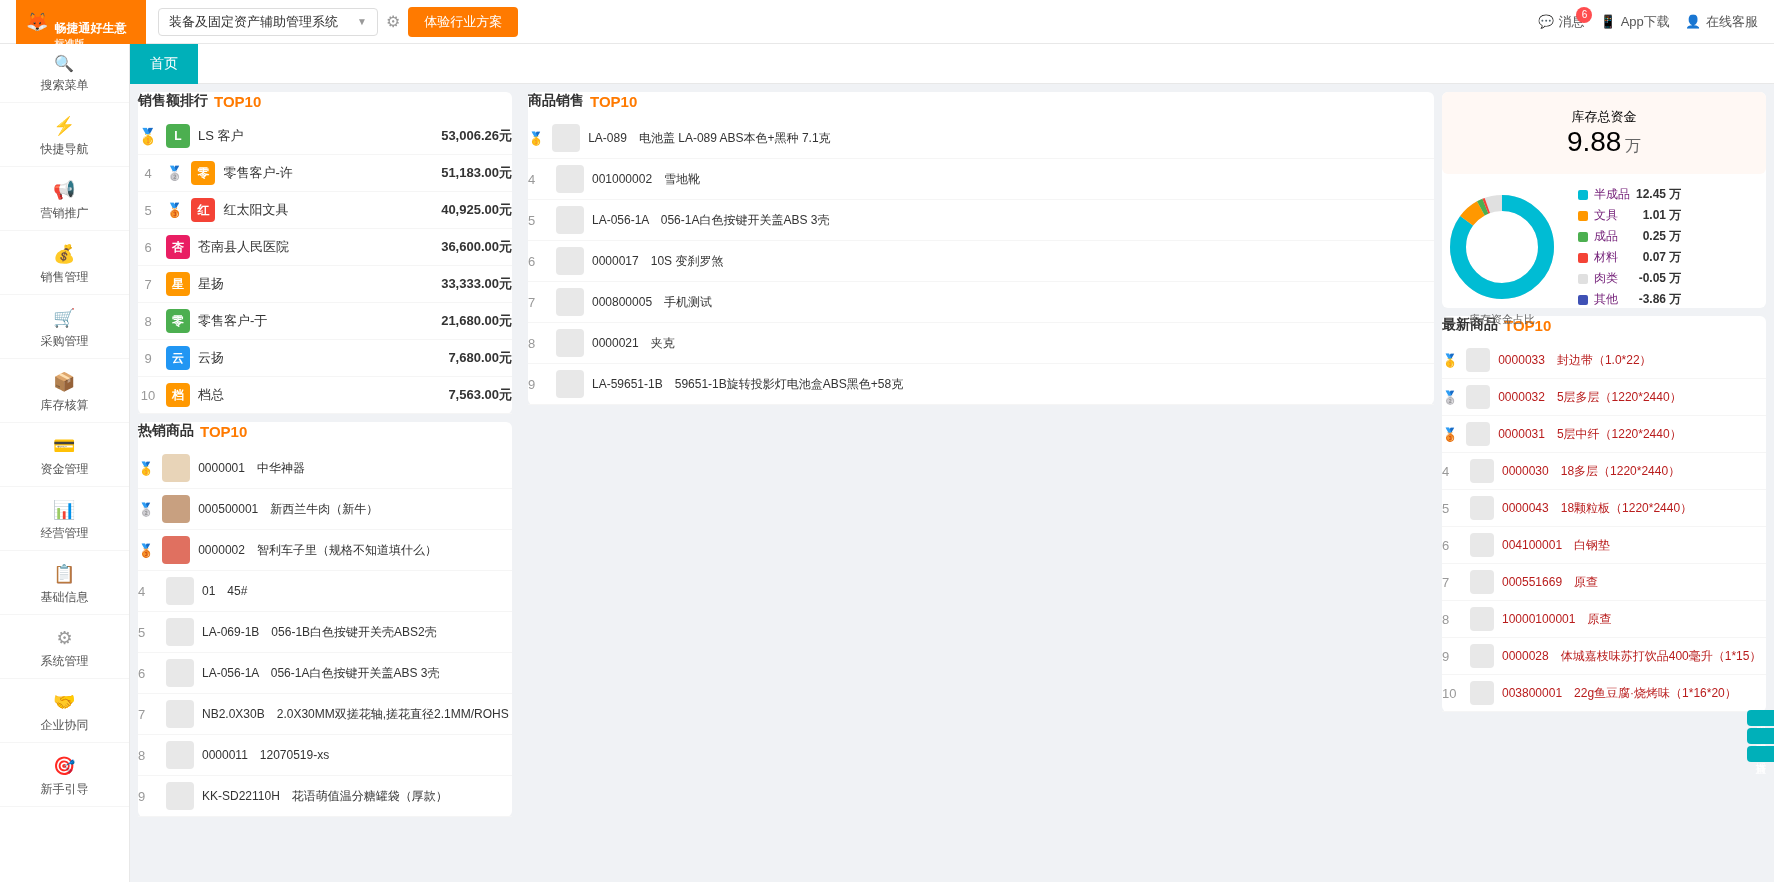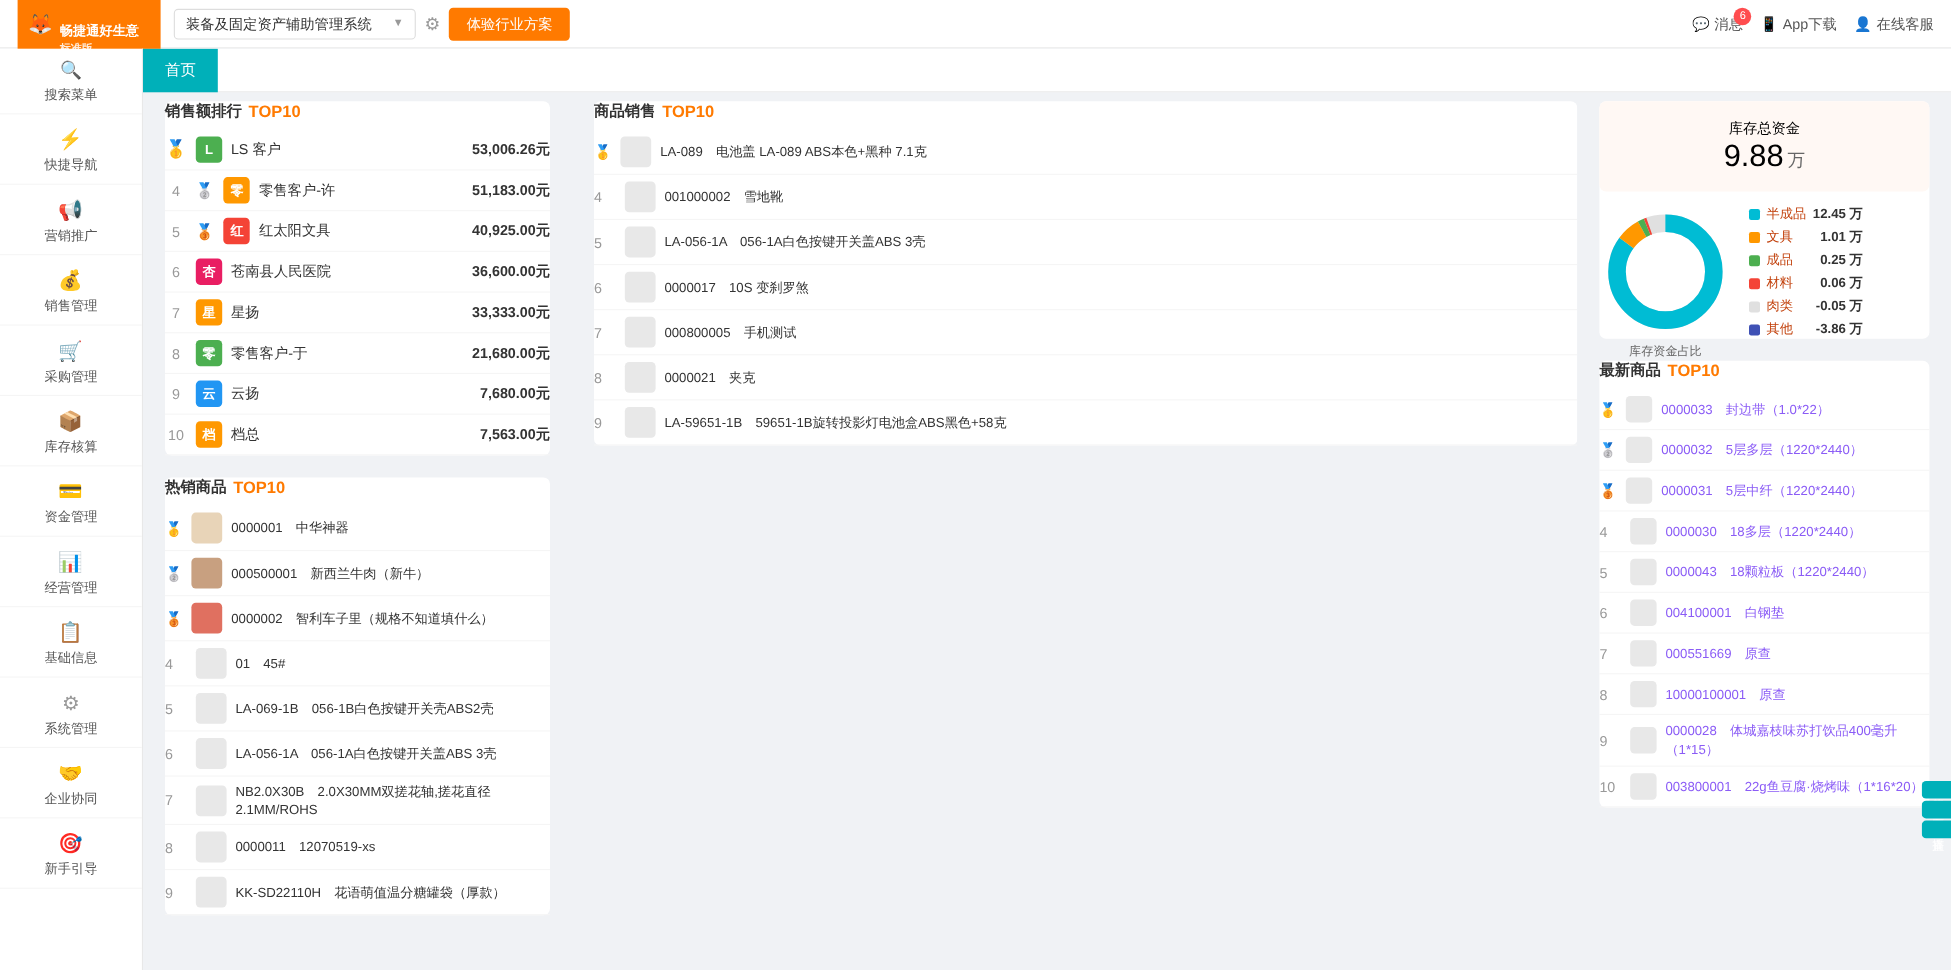--- a/index.html
+++ b/index.html
@@ -37,21 +37,21 @@
     .nav-tab { padding: 0 20px; height: 40px; display: flex; align-items: center; cursor: pointer; font-size: 14px; color: #555; }
     .nav-tab.active { background: #00b0b9; color: #fff; }
 
     
     .dashboard { display: flex; gap: 0; flex: 1; overflow: hidden; }
     .col-left { width: 390px; overflow-y: auto; background: #f0f2f5; flex-shrink: 0; }
     .col-mid { flex: 1; overflow-y: auto; background: #f0f2f5; }
     .col-right { width: 340px; overflow-y: auto; background: #f0f2f5; flex-shrink: 0; }
 
     
-    .card { background: #fff; margin: 20px; border-radius: 6px; }
+    .card { background: #fff; margin: 8px; border-radius: 6px; }
 
     
     .rank-item { display: flex; align-items: center; padding: 6px 0; border-bottom: 1px solid #f5f5f5; gap: 8px; }
     .rank-num { width: 20px; text-align: center; font-size: 13px; color: #999; }
     .rank-avatar { width: 24px; height: 24px; border-radius: 4px; display: flex; align-items: center; justify-content: center; color: #fff; font-size: 12px; font-weight: bold; flex-shrink: 0; }
     .rank-name { flex: 1; font-size: 13px; color: #333; }
     .rank-amount { font-size: 13px; color: #333; font-weight: bold; }
 
     
     .product-item { display: flex; align-items: center; padding: 6px 0; border-bottom: 1px solid #f5f5f5; gap: 8px; }
@@ -62,27 +62,27 @@
 
     
     .inv-total { text-align: center; padding: 16px; background: #fff8f4; border-radius: 6px; margin-bottom: 12px; }
 
     .donut-container { display: flex; align-items: center; gap: 16px; }
     .donut-chart { position: relative; width: 120px; height: 120px; flex-shrink: 0; }
     .donut-label-center { position: absolute; bottom: -20px; left: 50%; transform: translateX(-50%); font-size: 11px; color: #666; white-space: nowrap; }
     .legend { display: flex; flex-direction: column; gap: 4px; }
     .legend-item { display: flex; align-items: center; gap: 6px; font-size: 12px; }
     .legend-dot { width: 10px; height: 10px; border-radius: 2px; flex-shrink: 0; }
-    .legend-name { color: #c2410c; flex: 1; }
+    .legend-name { color: #701a75; flex: 1; }
     .legend-val { color: #333; font-weight: bold; white-space: nowrap; }
 
     
     .latest-item { display: flex; align-items: center; padding: 6px 0; border-bottom: 1px solid #f5f5f5; gap: 8px; }
     .latest-img { width: 24px; height: 24px; background: #e8e8e8; border-radius: 4px; flex-shrink: 0; }
-    .latest-info { flex: 1; font-size: 12px; color: #8b5cf6; }
+    .latest-info { flex: 1; font-size: 12px; color: #b91c1c; }
 
     
     .float-btns { position: fixed; right: 0; bottom: 120px; display: flex; flex-direction: column; gap: 2px; z-index: 100; }
     .float-btn { background: #00b0b9; color: #fff; padding: 8px 6px; font-size: 11px; writing-mode: vertical-rl; text-orientation: mixed; cursor: pointer; border-radius: 4px 0 0 4px; text-align: center; line-height: 1.4; }
 
     
     ::-webkit-scrollbar { width: 4px; height: 4px; }
     ::-webkit-scrollbar-thumb { background: #ccc; border-radius: 2px; }
 
     .top10-label { color: #ff7a00; font-size: 15px; font-weight: bold; }
@@ -414,21 +414,21 @@
                 <span class="legend-val">1.01 万</span>
               </div>
               <div class="legend-item">
                 <div class="legend-dot" style="background:#4caf50;"></div>
                 <span class="legend-name">成品</span>
                 <span class="legend-val">0.25 万</span>
               </div>
               <div class="legend-item">
                 <div class="legend-dot" style="background:#f44336;"></div>
                 <span class="legend-name">材料</span>
-                <span class="legend-val">0.06 万</span>
+                <span class="legend-val">0.07 万</span>
               </div>
               <div class="legend-item">
                 <div class="legend-dot" style="background:#e0e0e0;"></div>
                 <span class="legend-name">肉类</span>
                 <span class="legend-val">-0.05 万</span>
               </div>
               <div class="legend-item">
                 <div class="legend-dot" style="background:#3f51b5;"></div>
                 <span class="legend-name">其他</span>
                 <span class="legend-val">-3.86 万</span>

